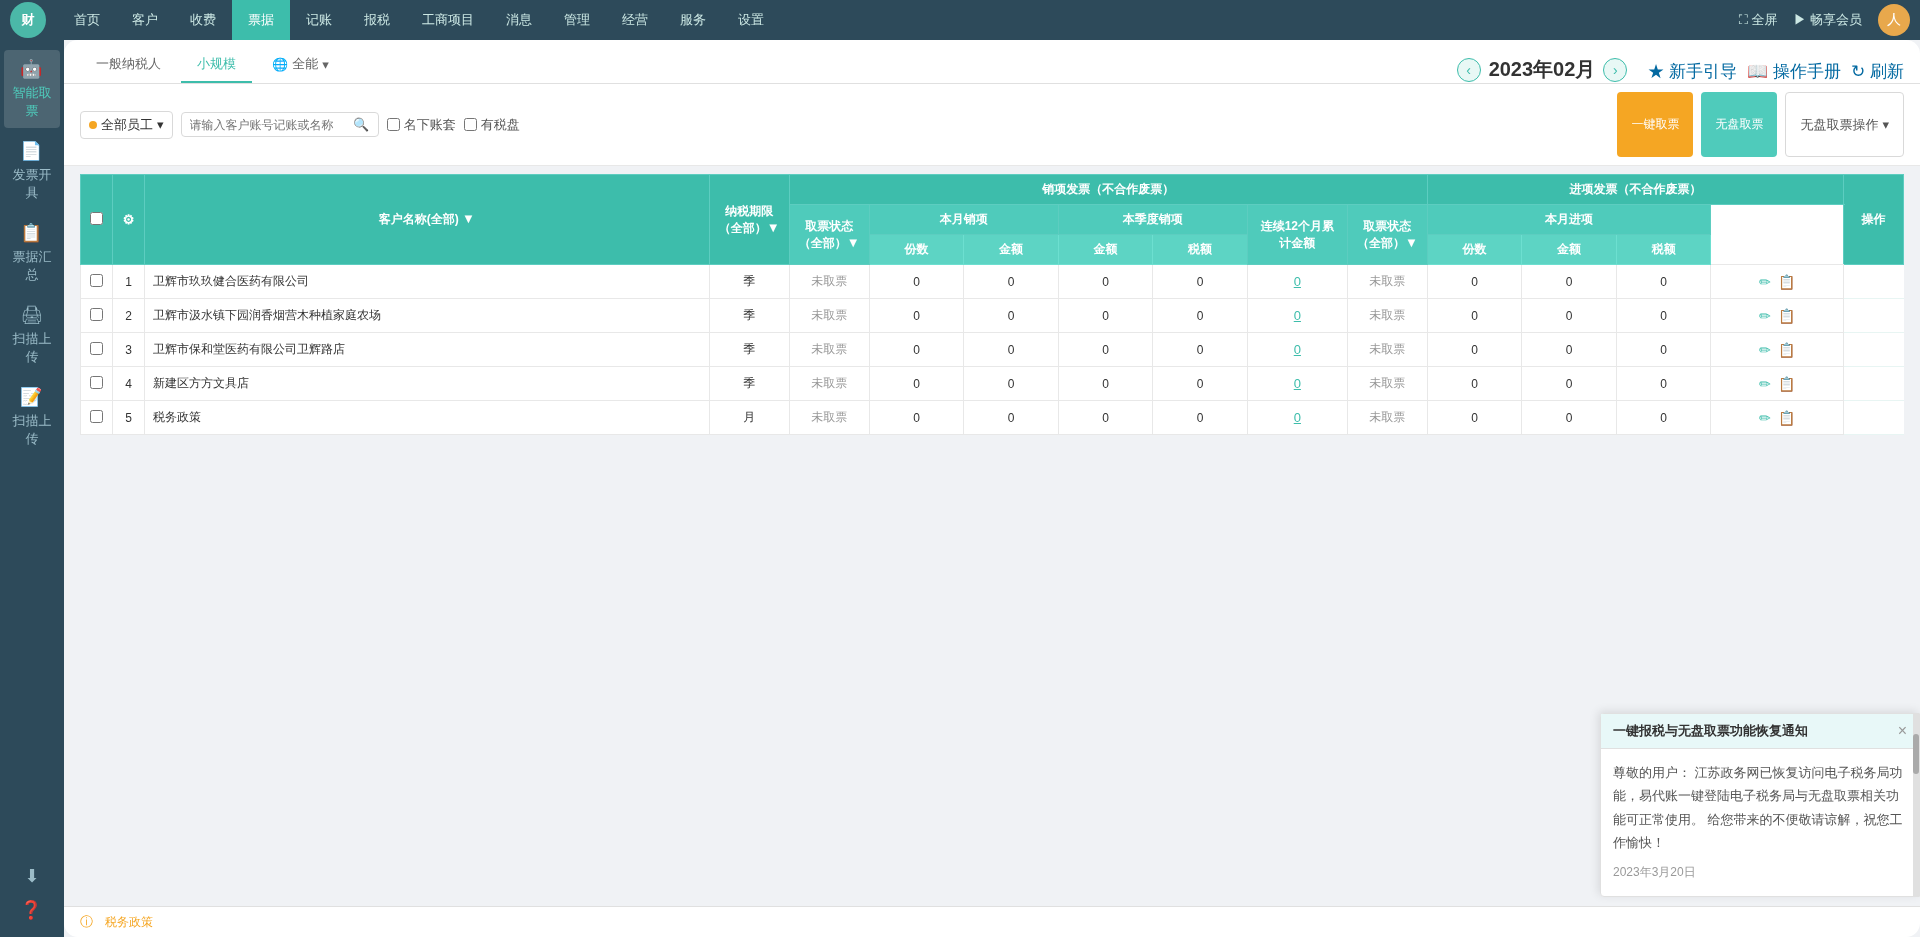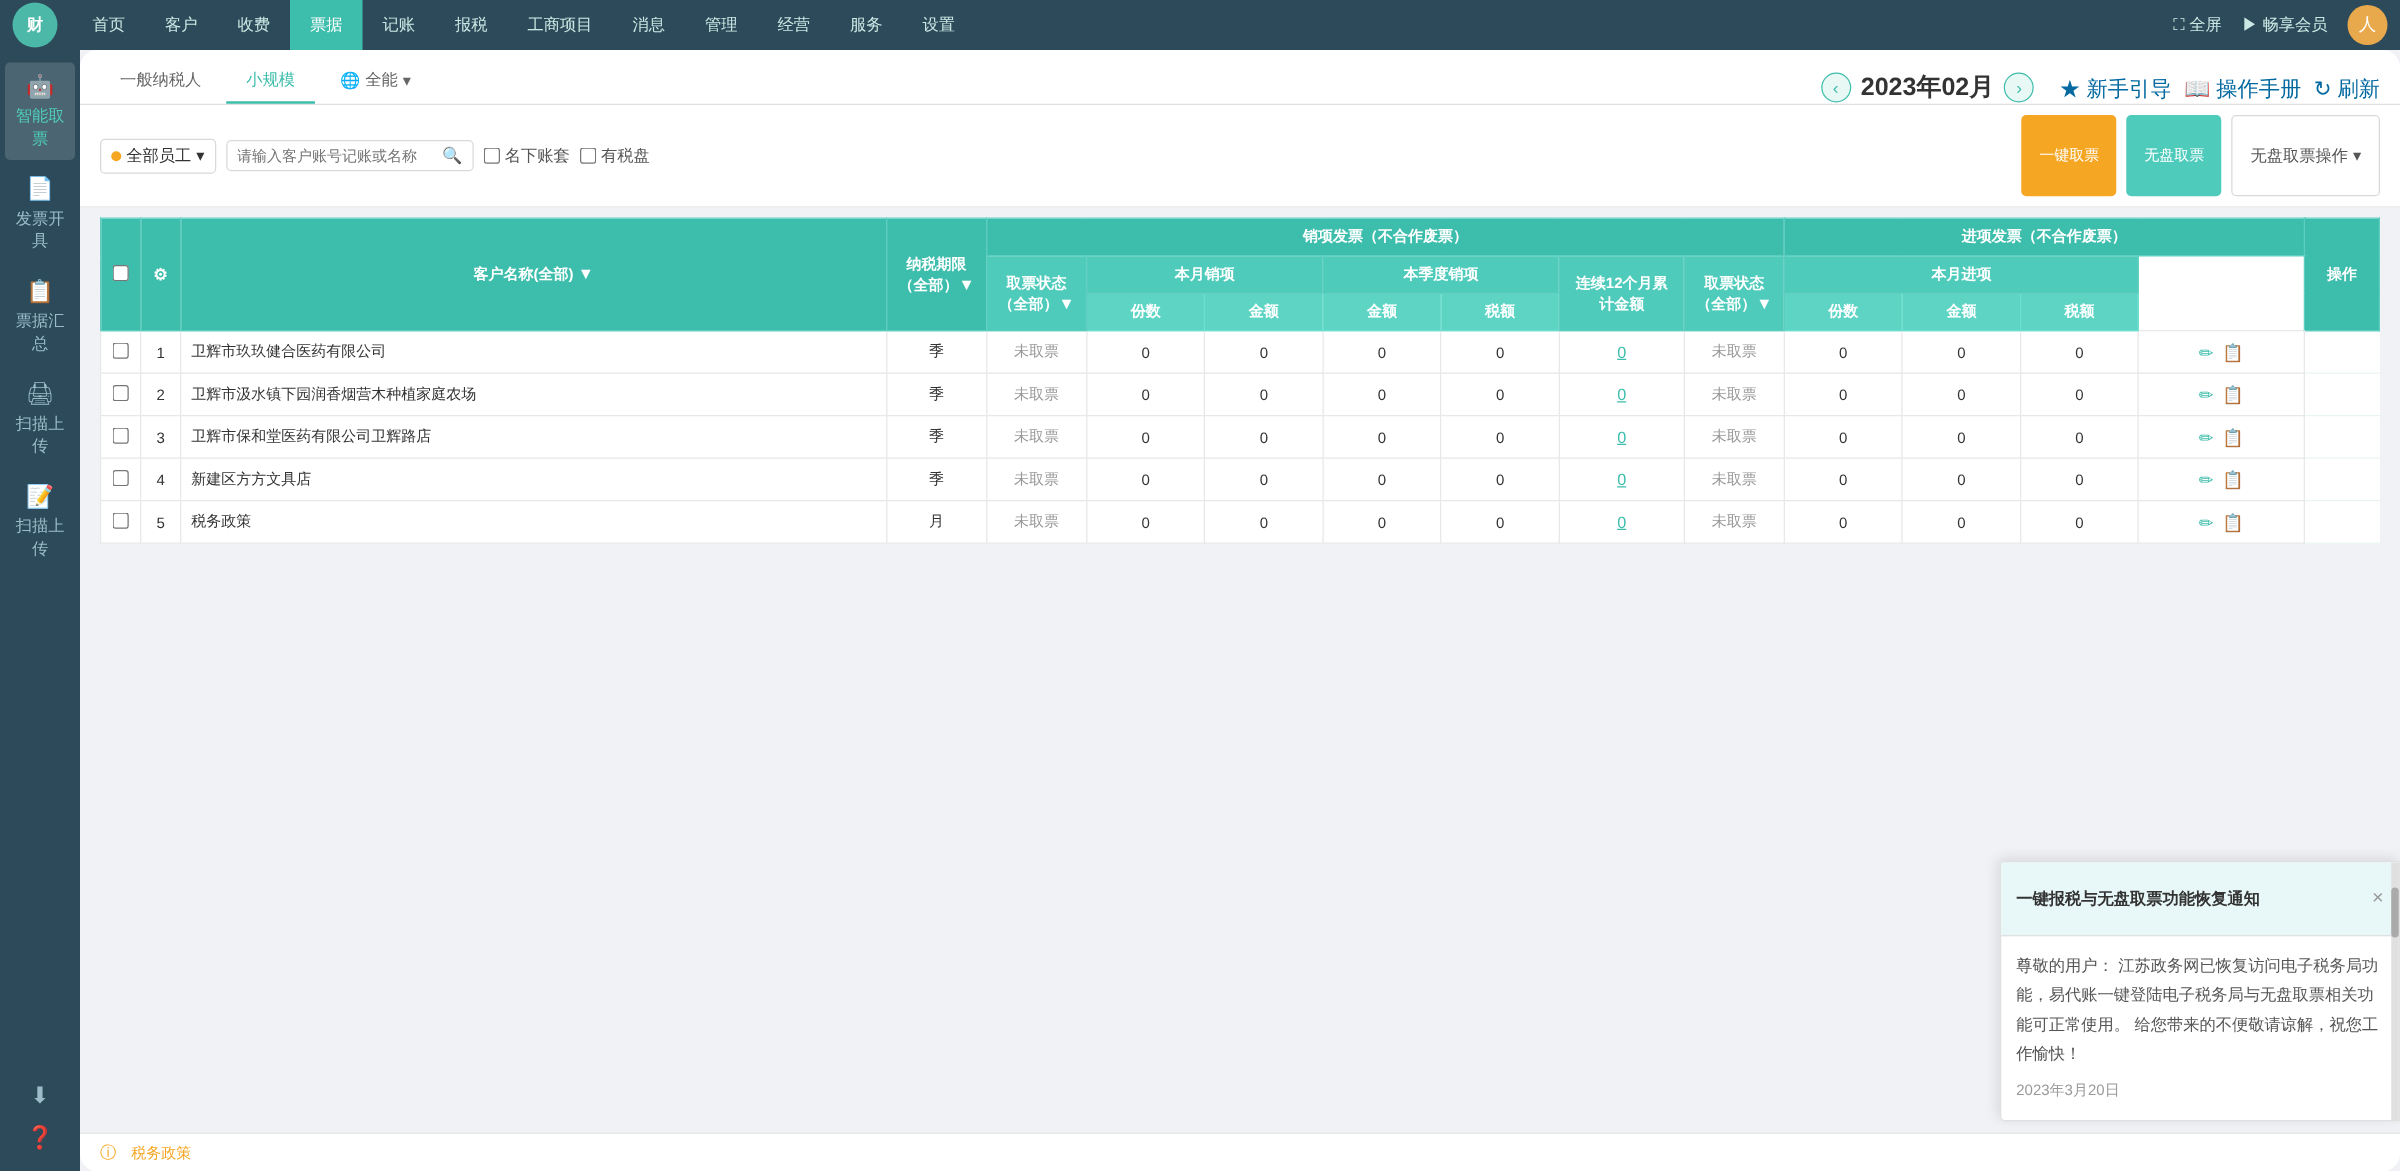--- a/index.html
+++ b/index.html
@@ -299,21 +299,21 @@
       right: 0;
       width: 320px;
       background: #fff;
       border: 1px solid #e0e0e0;
       border-radius: 4px 0 0 4px;
       box-shadow: -2px -2px 10px rgba(0,0,0,0.1);
       z-index: 999;
     }
     .notification-header {
       background: #e8f8f8;
-      padding: 20px 12px;
+      padding: 8px 12px;
       display: flex; align-items: center; justify-content: space-between;
       border-bottom: 1px solid #e0e0e0;
     }
     .notification-title { font-size: 13px; font-weight: bold; color: #333; }
     .notification-close { cursor: pointer; color: #999; font-size: 16px; }
     .notification-body { padding: 12px; font-size: 12px; line-height: 1.8; color: #555; }
     .notification-date { font-size: 12px; color: #999; margin-top: 8px; }
     .notification-scroll {
       position: absolute;
       right: 0; top: 0;

